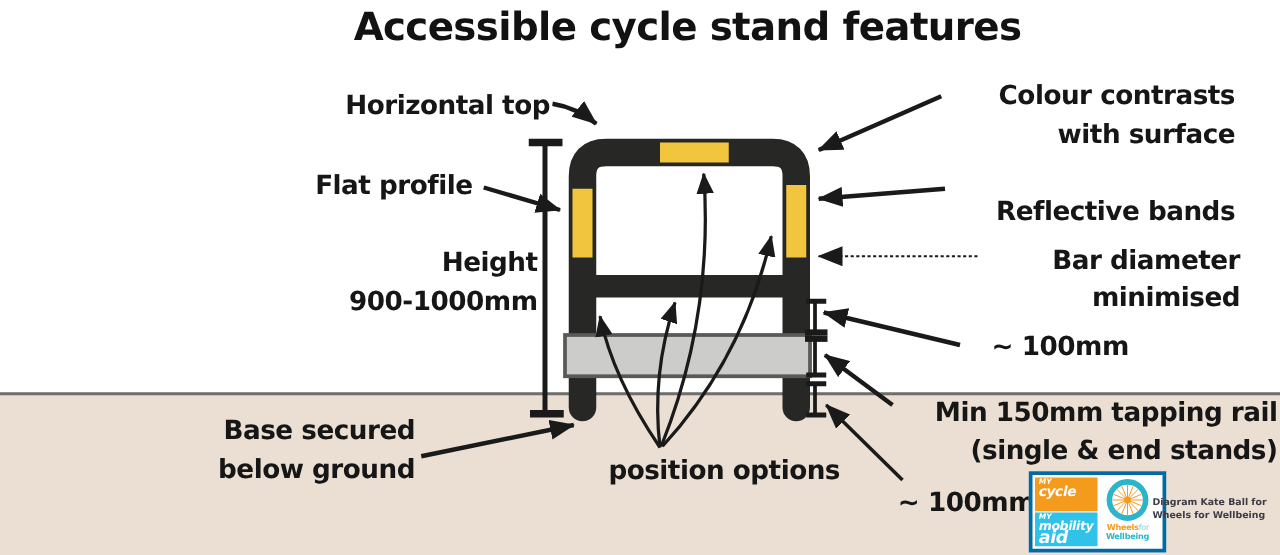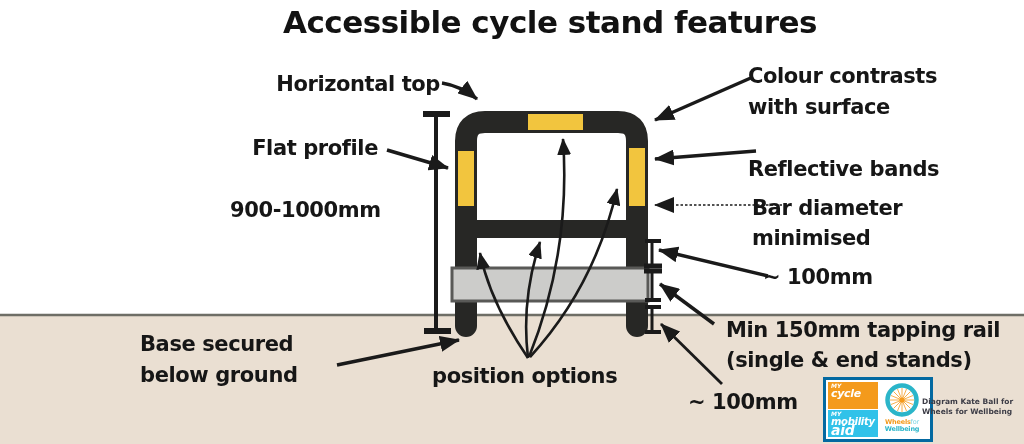--- a/index.html
+++ b/index.html
@@ -9,39 +9,39 @@
     font-family:"DejaVu Sans","Liberation Sans",sans-serif;
     color:#161616;
   }
   #drawing{position:absolute;left:0;top:0;}
   .lbl{
     position:absolute;font-weight:bold;font-size:21px;line-height:30px;
     letter-spacing:-0.4px;color:#161616;white-space:nowrap;
   }
   .lbl div{white-space:nowrap;}
   .ta-r{text-align:right;}
-  .ta-c{text-align:left;}
+  .ta-c{text-align:right;}
   #title{
     position:absolute;left:88px;top:4px;width:924px;text-align:center;
     font-weight:bold;font-size:31px;letter-spacing:-0.5px;color:#121212;
   }
   
   #logo-box{
     position:absolute;left:823px;top:377px;width:100px;height:55px;
     background:#ffffff;border:3px solid #0369a1;display:flex;gap:3px;padding:2px;
   }
   .logo-col-left{display:flex;flex-direction:column;width:50px;gap:1px;}
   .logo-block{flex:1;color:#ffffff;font-style:italic;font-weight:bold;
     padding:1px 0 0 3px;overflow:hidden;}
   .logo-block .tiny{font-size:6px;line-height:6px;font-weight:bold;display:block;}
   .logo-block .word{font-size:11px;line-height:10px;display:block;letter-spacing:-0.3px;}
   #logo-cycle{background:#f49a1c;}
   #logo-mobility{background:#31c2e9;}
   .logo-col-right{display:flex;flex-direction:column;align-items:center;width:42px;}
-  .wheel-text{font-size:6.5px;line-height:6.5px;font-weight:bold;text-align:center;
+  .wheel-text{font-size:6.5px;line-height:6.5px;font-weight:bold;text-align:right;
     letter-spacing:-0.2px;margin-top:1px;}
   .wt-orange{color:#f49a1c;}
   .wt-teal{color:#2bb5c9;}
   .wt-for{color:#7fd6e4;font-weight:normal;}
   #credit{
     position:absolute;left:922px;top:397px;font-size:7.5px;line-height:10px;
     font-weight:bold;color:#3c3c46;letter-spacing:0;
   }
 </style>
 </head>
@@ -113,20 +113,21 @@
     </g>
   </svg>
 
   <div id="title">Accessible cycle stand features</div>
 
   <div class="lbl ta-r" style="left:210px;top:69px;width:230px;">Horizontal top</div>
 
   <div class="lbl ta-r" style="left:190px;top:133px;width:188px;">Flat profile</div>
 
   <div class="lbl ta-c" style="left:230px;top:195px;width:200px;line-height:31px;">
+    <div>Height</div>
     <div>900-1000mm</div>
   </div>
 
   <div class="lbl ta-c" style="left:140px;top:329px;width:192px;line-height:31px;">
     <div>Base secured</div>
     <div>below ground</div>
   </div>
 
   <div class="lbl ta-c" style="left:432px;top:361px;width:240px;line-height:30px;">
     <div>position options</div>

